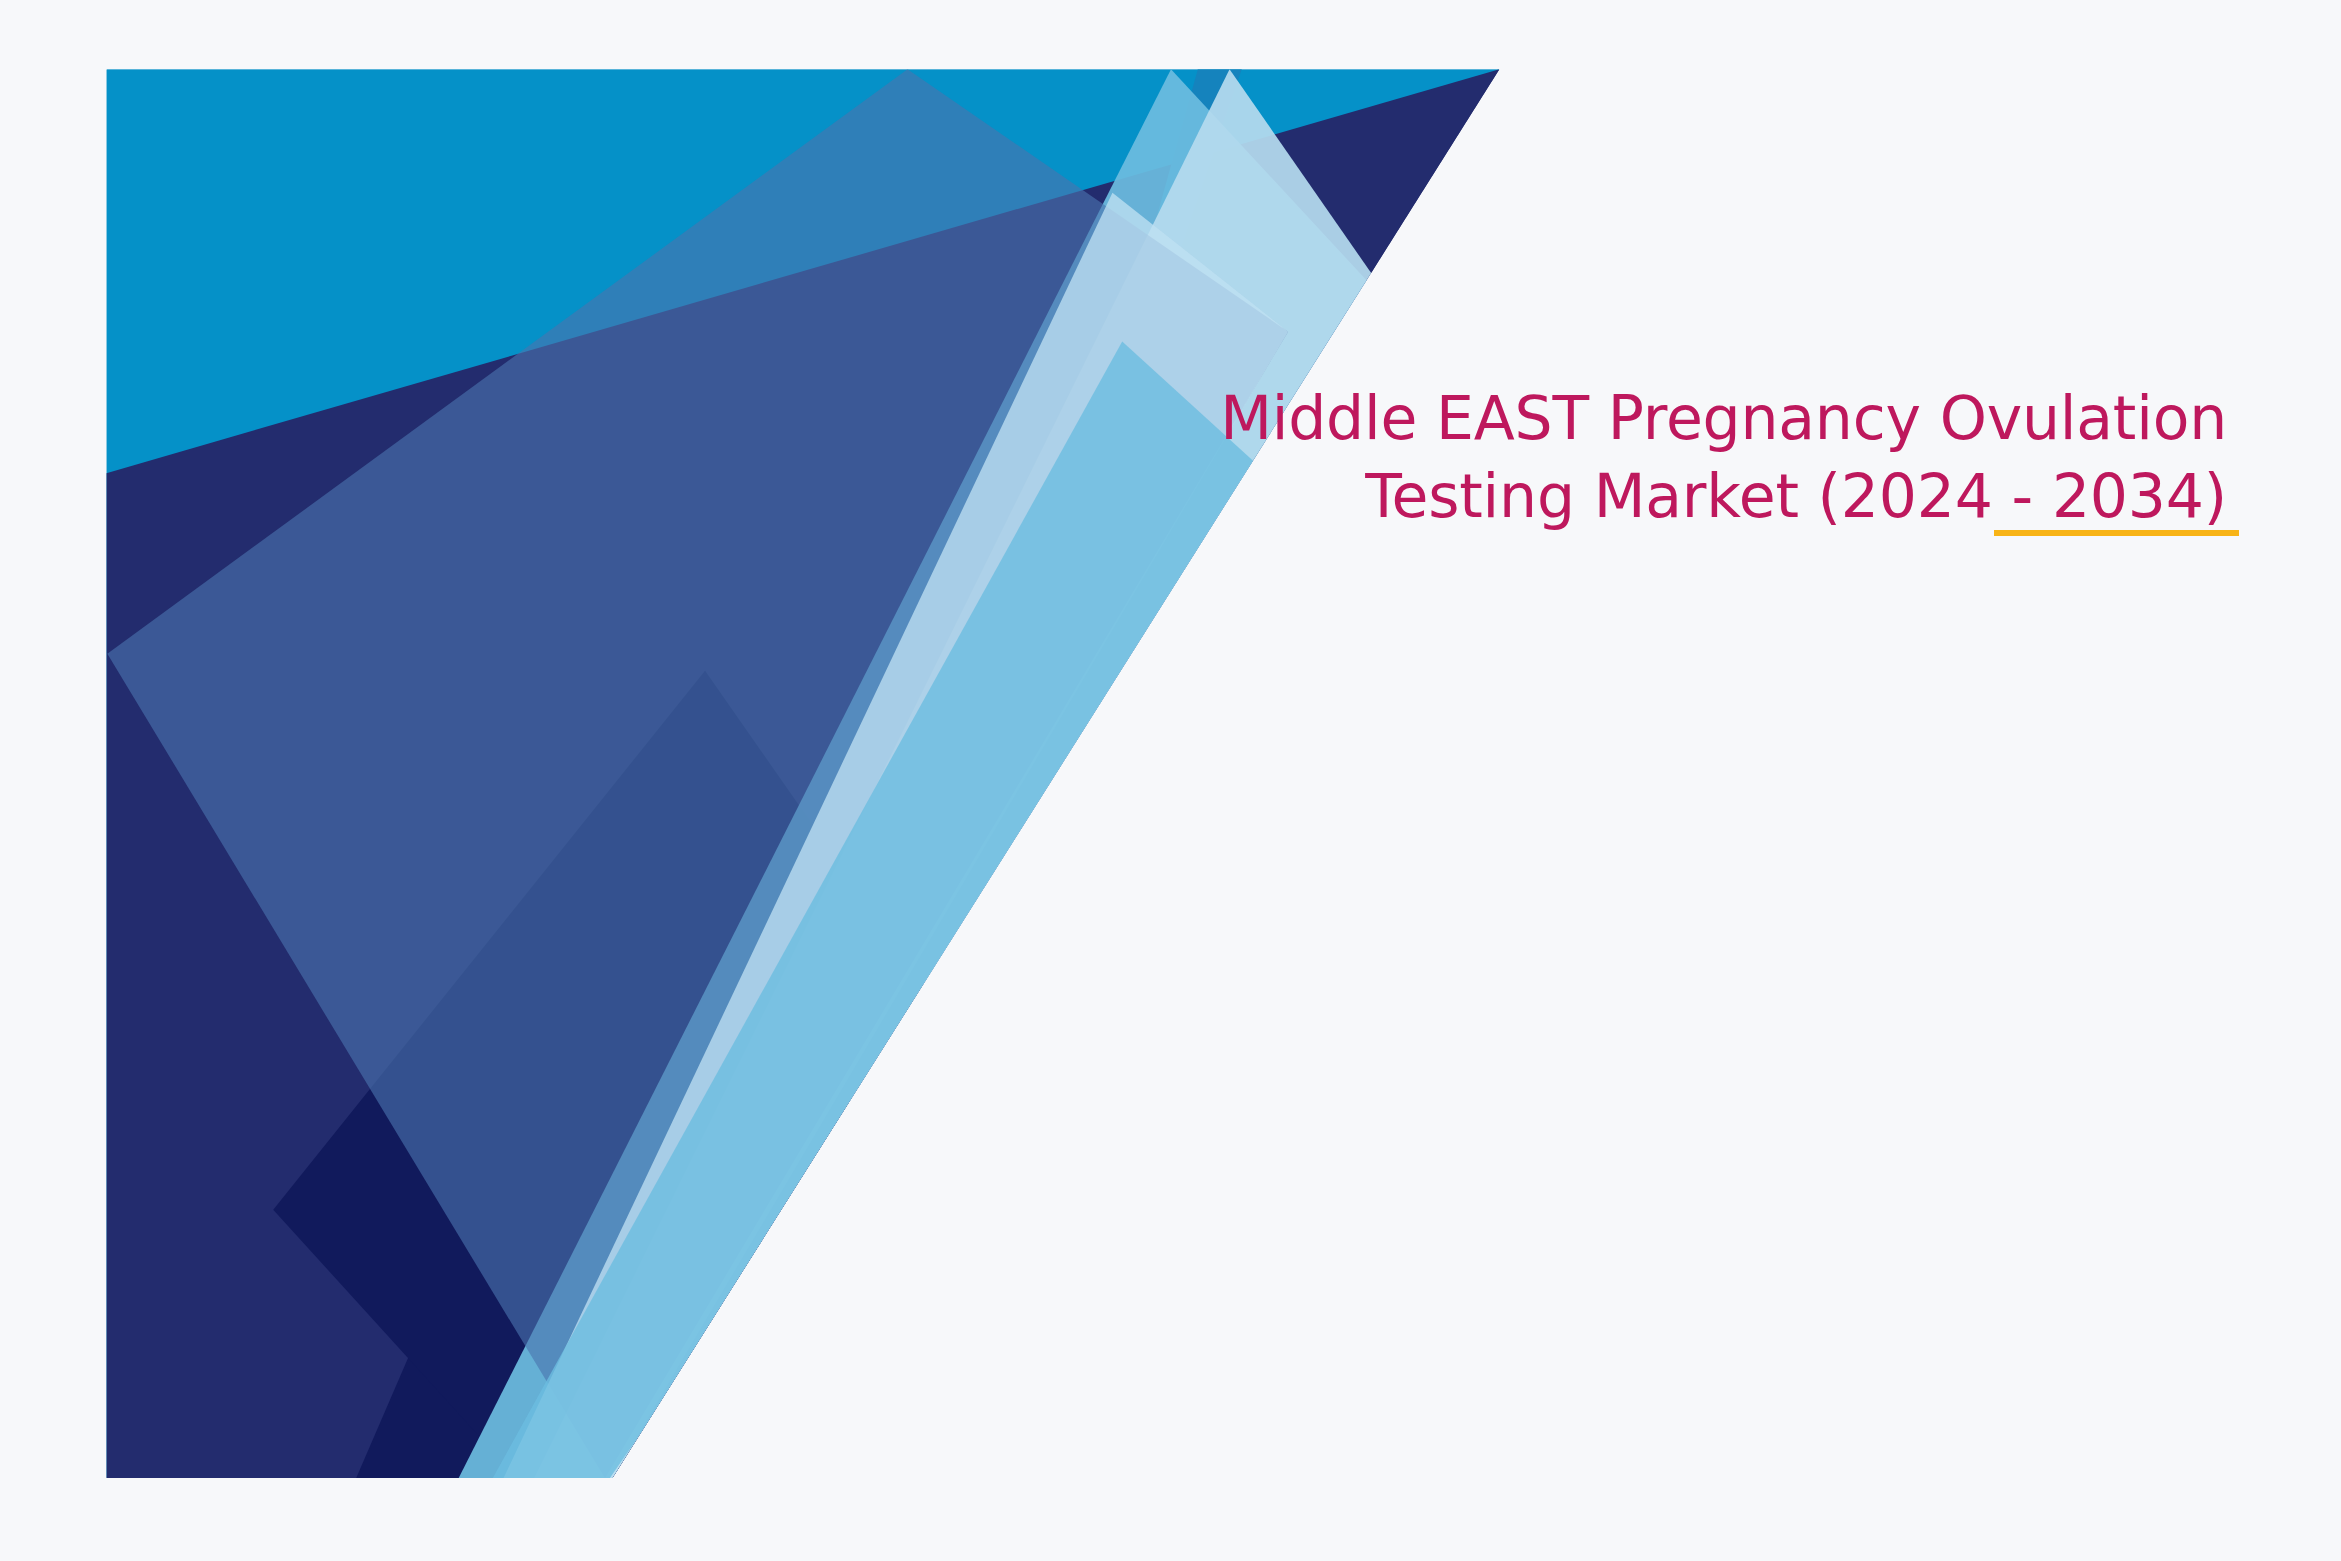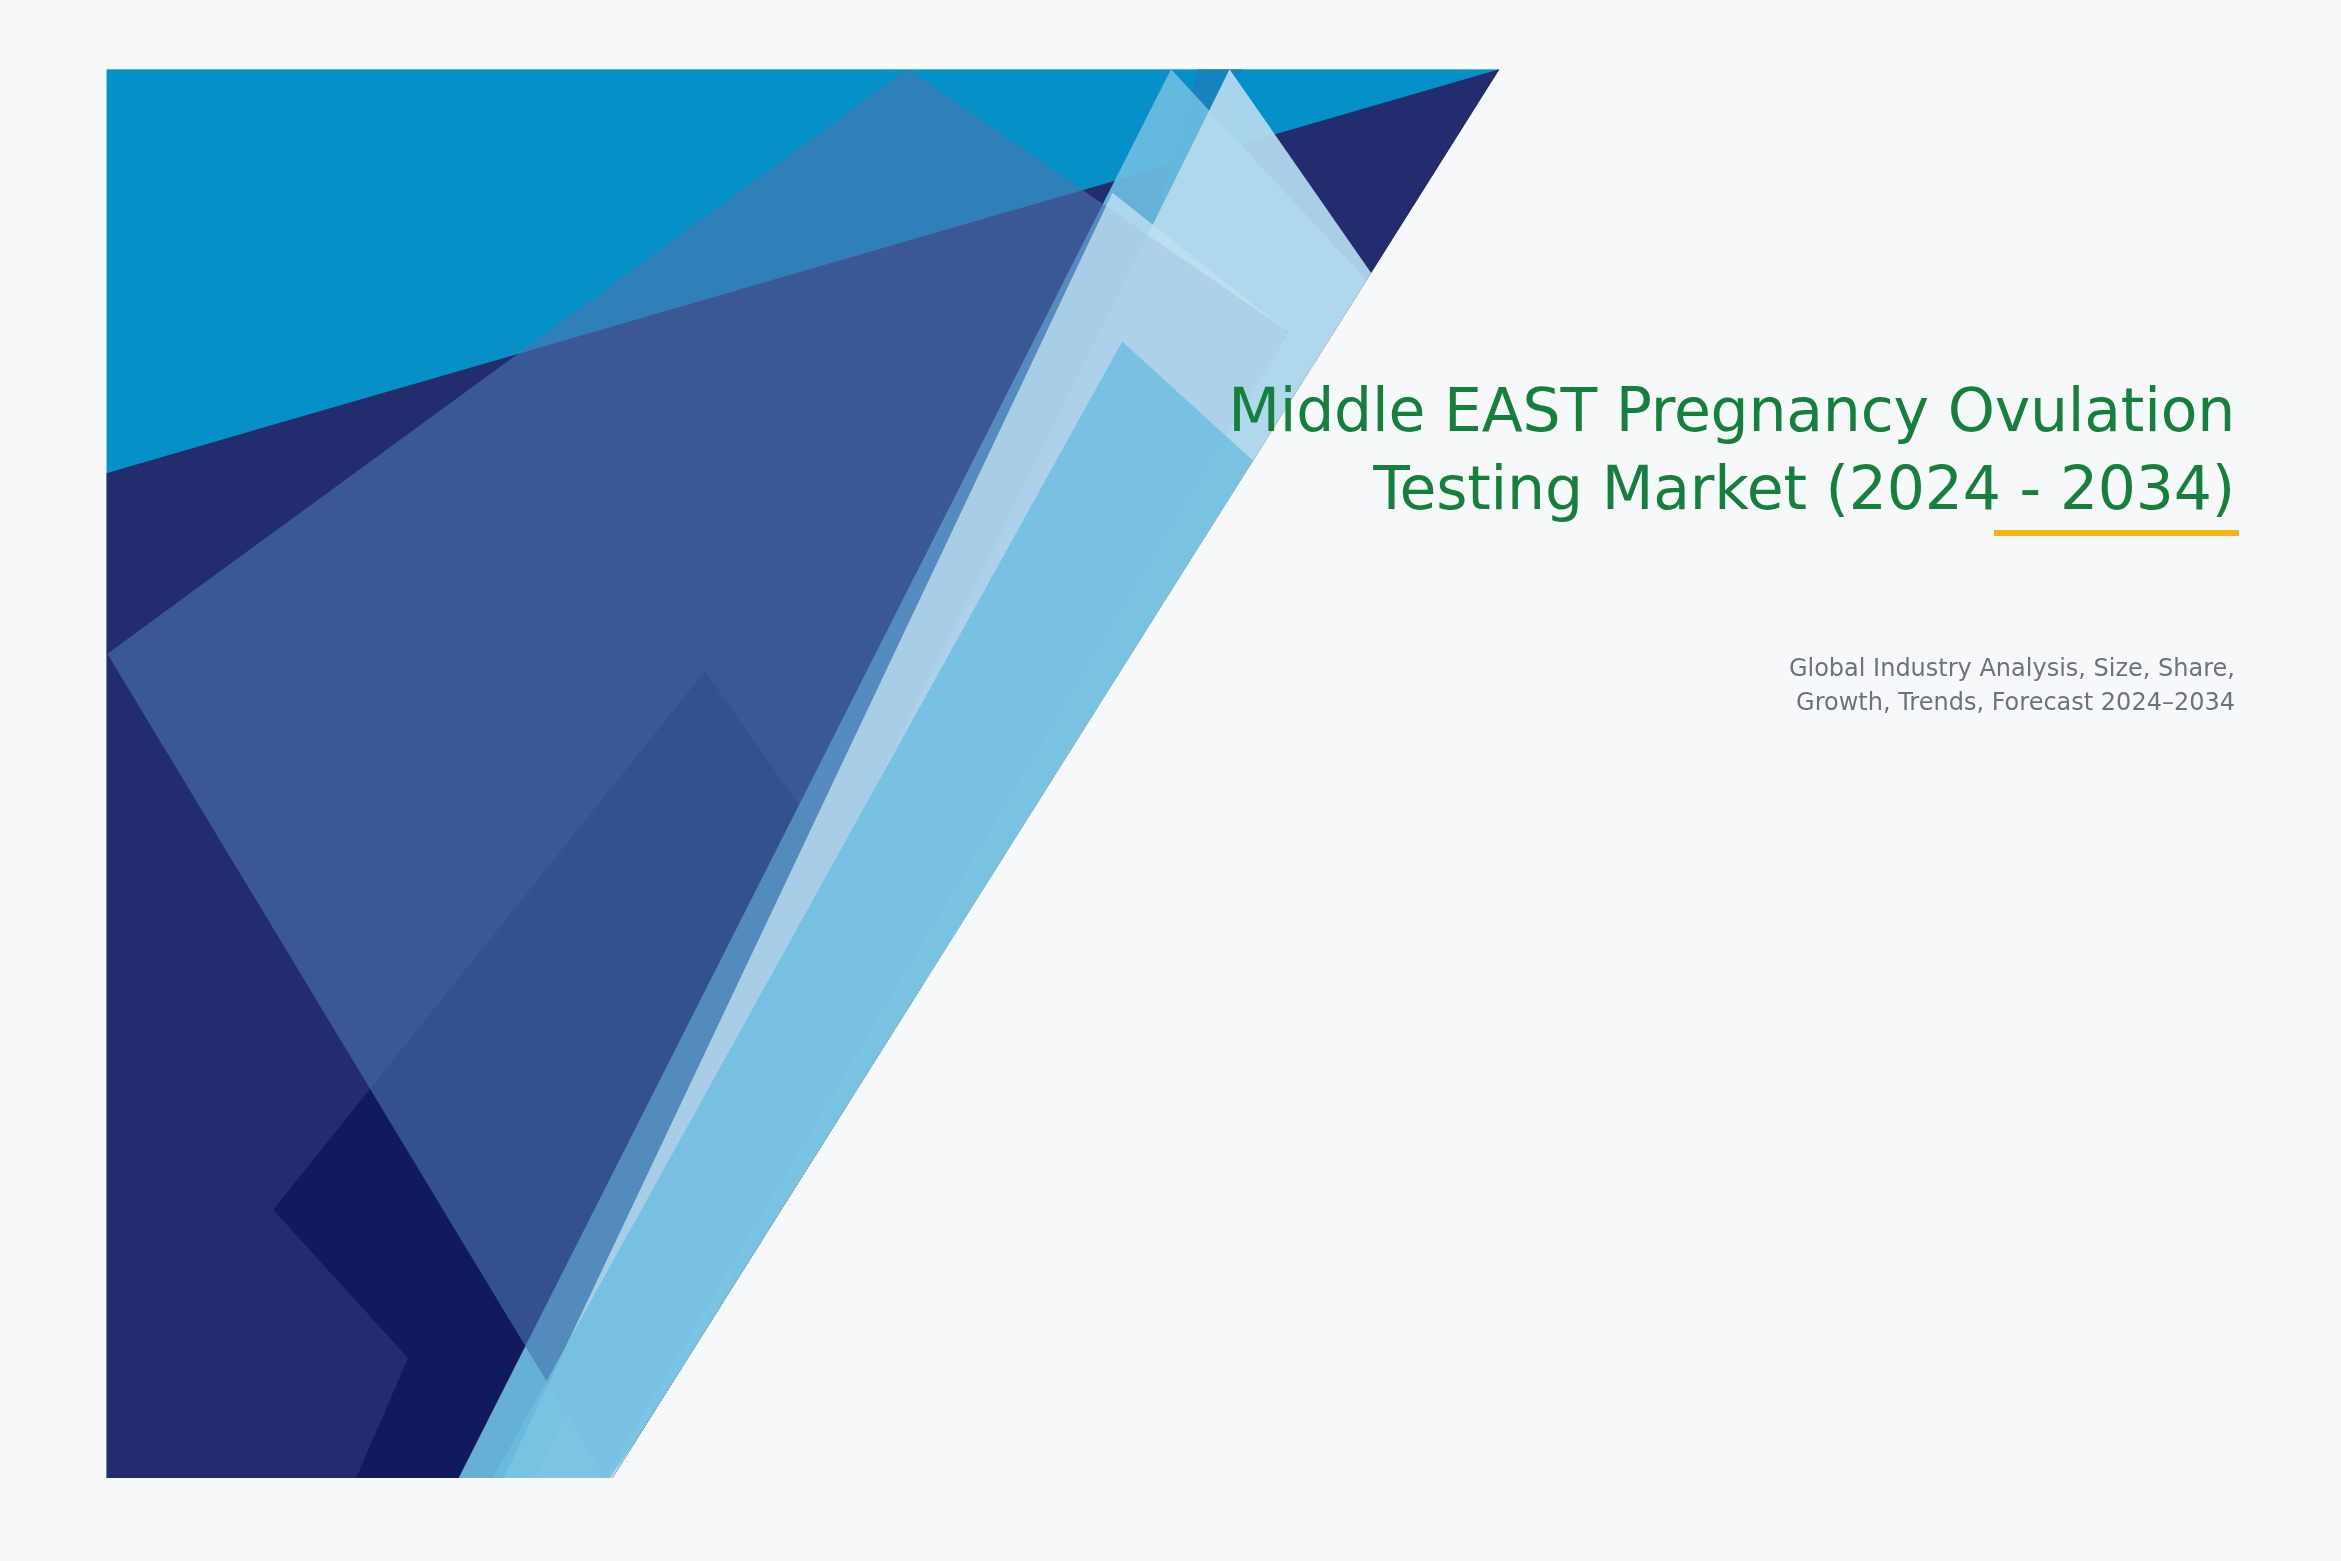--- a/index.html
+++ b/index.html
@@ -37,26 +37,26 @@
   
   #text-block {
     position: absolute;
     left: 927px;
     top: 371px;
     width: 1308px;
     text-align: right;
   }
 
   #page-title {
-    margin: 0;
+    margin: 8px;
     font-family: "DejaVu Sans", sans-serif;
     font-weight: 400;
     font-size: 60px;
     line-height: 1.30;
-    color: #15803d;
+    color: #be185d;
     letter-spacing: -0.2px;
     white-space: pre-line;
     position: relative;
     z-index: 3;
   }
 
   #title-accent-bar {
     position: absolute;
     left: 1994px;
     top: 530px;
@@ -143,17 +143,15 @@
 
   </svg>
 
   <div id="title-accent-bar"></div>
 
   <div id="text-block">
     <h1 id="page-title">Middle EAST Pregnancy Ovulation
 Testing Market (2024 - 2034)</h1>
   </div>
 
-  <p id="page-subtitle">Global Industry Analysis, Size, Share,
-Growth, Trends, Forecast 2024–2034</p>
 
 </div>
 
 
 </body></html>

